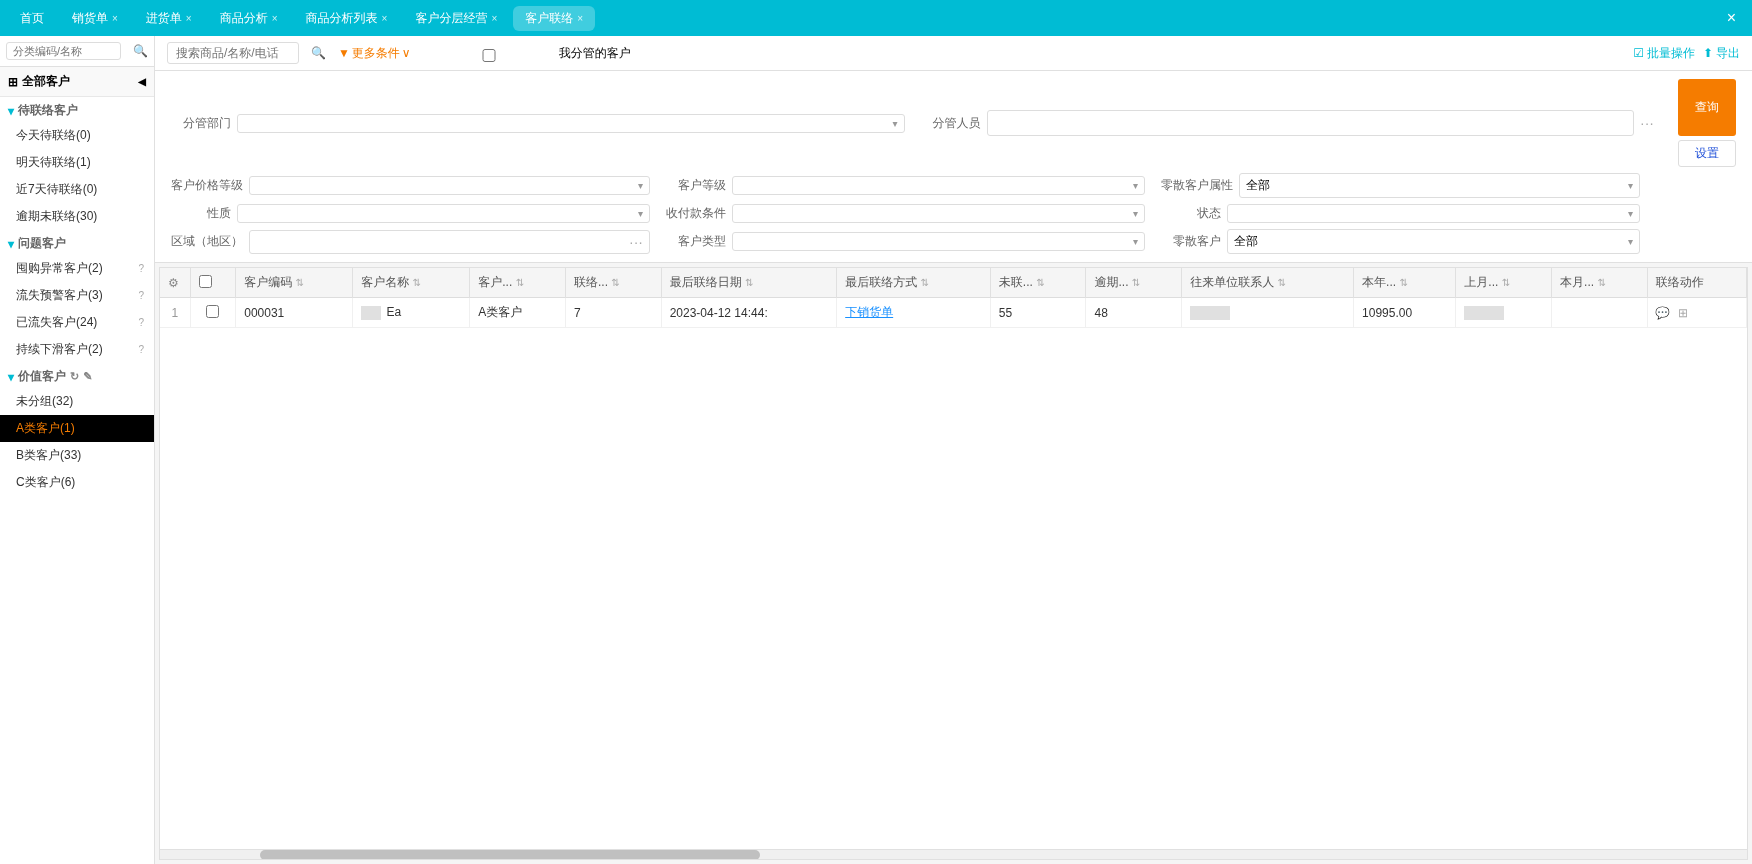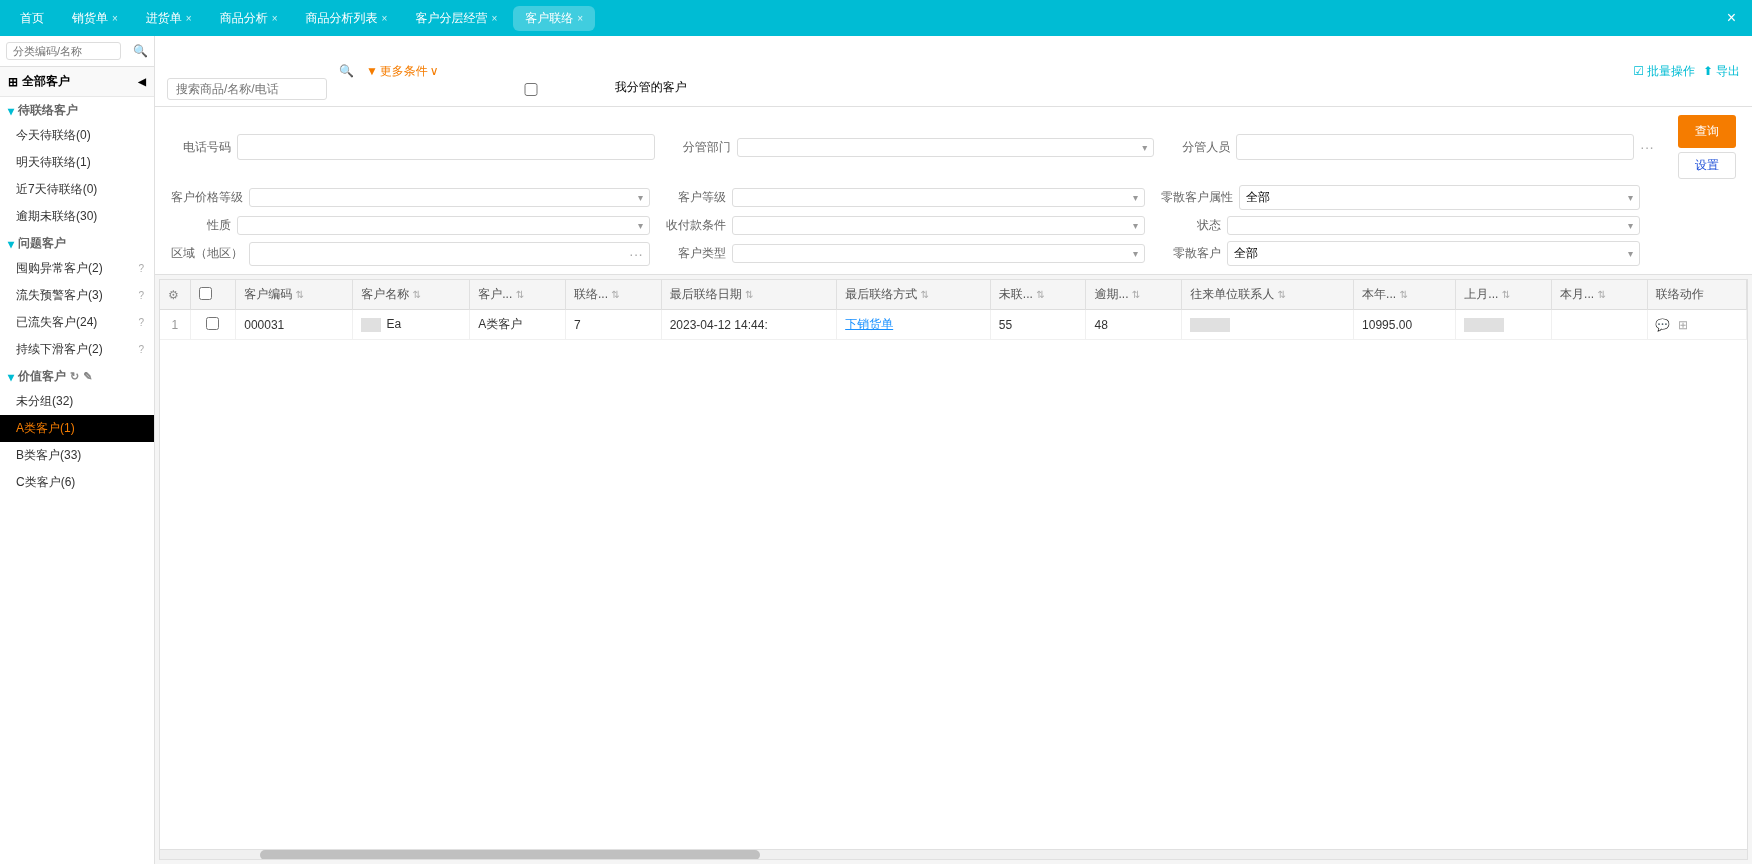--- a/index.html
+++ b/index.html
@@ -112,23 +112,22 @@
       padding: 6px 12px;
       border-bottom: 1px solid #e0e0e0;
       display: flex;
       align-items: center;
       gap: 12px;
     }
     .filter-bar input {
       border: 1px solid #ddd;
       border-radius: 3px;
       padding: 3px 8px;
-      width: 160px;
-      font-size: 12px;
-      margin-top: 36px;
+      width: 132px;
+      font-size: 12px;
     }
     .filter-more {
       color: #f57c00;
       cursor: pointer;
       display: flex;
       align-items: center;
       gap: 2px;
     }
     .filter-checkbox {
       display: flex;
@@ -196,21 +195,21 @@
       padding: 3px 6px;
       font-size: 12px;
       min-width: 120px;
       height: 26px;
     }
     .search-btn {
       background: #f57c00;
       color: white;
       border: none;
       border-radius: 3px;
-      padding: 8px 16px;
+      padding: 20px 16px;
       cursor: pointer;
       font-size: 12px;
     }
     .settings-btn {
       background: white;
       color: #1d4ed8;
       border: 1px solid #ddd;
       border-radius: 3px;
       padding: 4px 16px;
       cursor: pointer;
@@ -448,24 +447,20 @@
         <span class="export-btn">
           <span>⬆</span>
           <span>导出</span>
         </span>
       </div>
     </div>
 
     <div class="advanced-filters">
 
       <div class="filter-row">
-        <div class="filter-group">
-          <span class="filter-label">电话号码</span>
-          <input class="filter-input-field" type="text" style="flex: 2 1 0%;">
-        </div>
         <div class="filter-group">
           <span class="filter-label">分管部门</span>
           <div class="filter-select" style="flex:2;">
             <span></span>
               <span class="arrow">▾</span>
           </div>
         </div>
         <div class="filter-group">
           <span class="filter-label">分管人员</span>
           <input class="filter-input-field" type="text" style="flex: 2 1 0%;">

